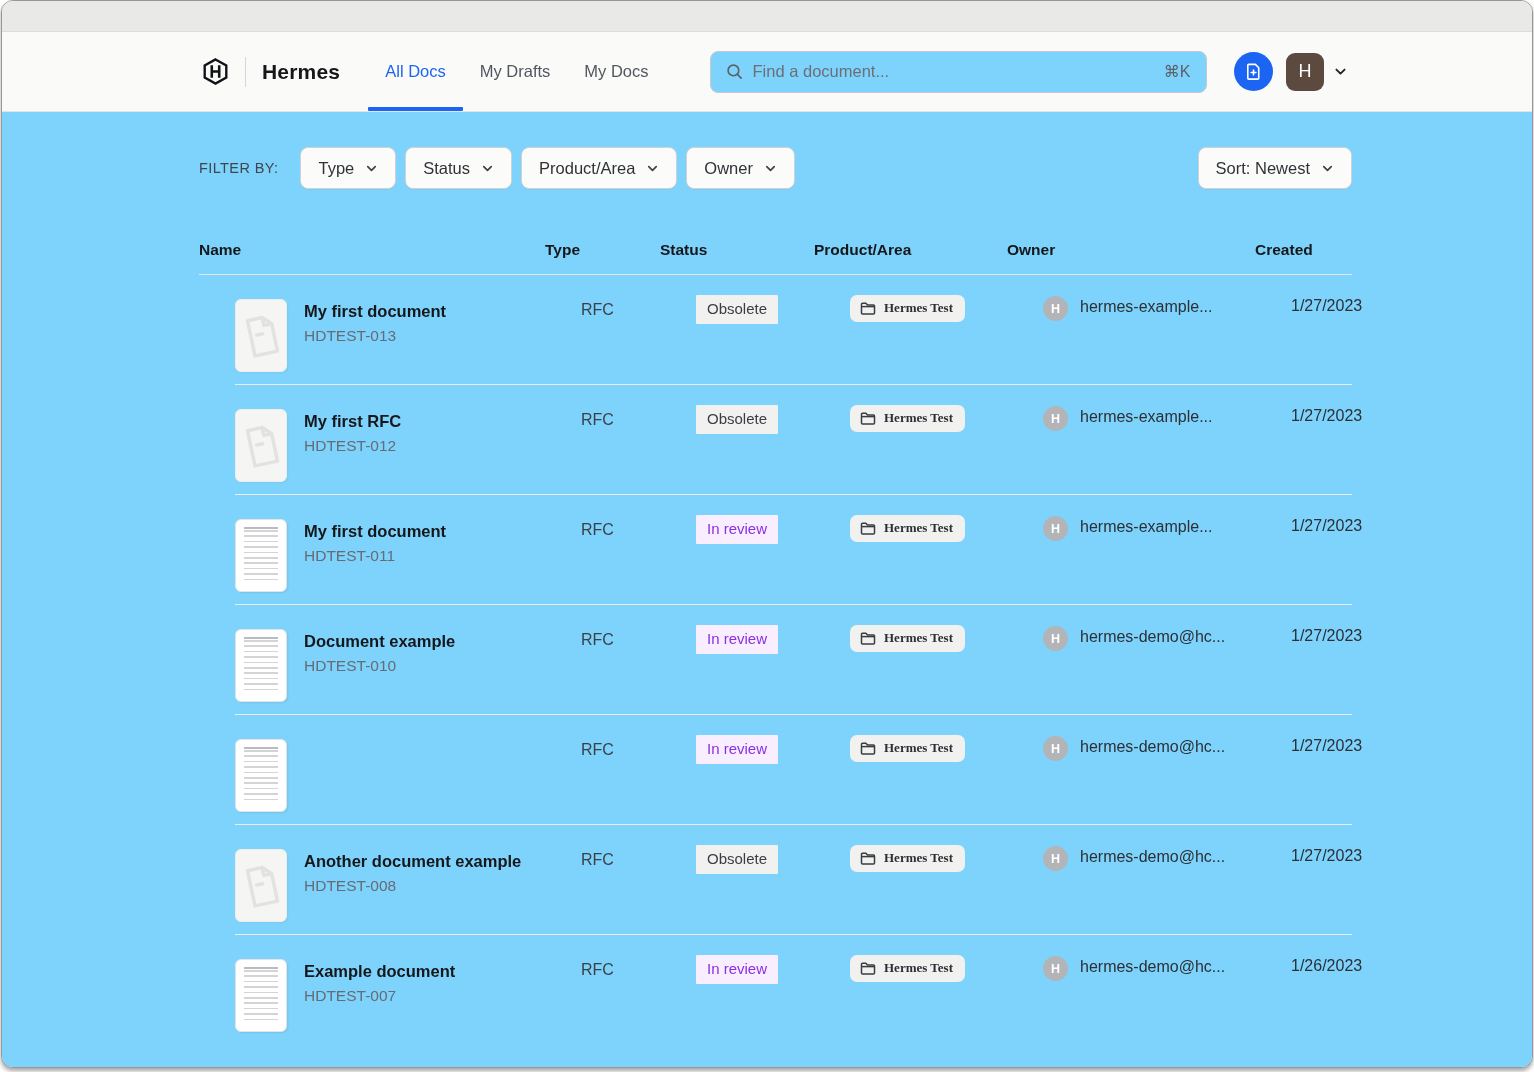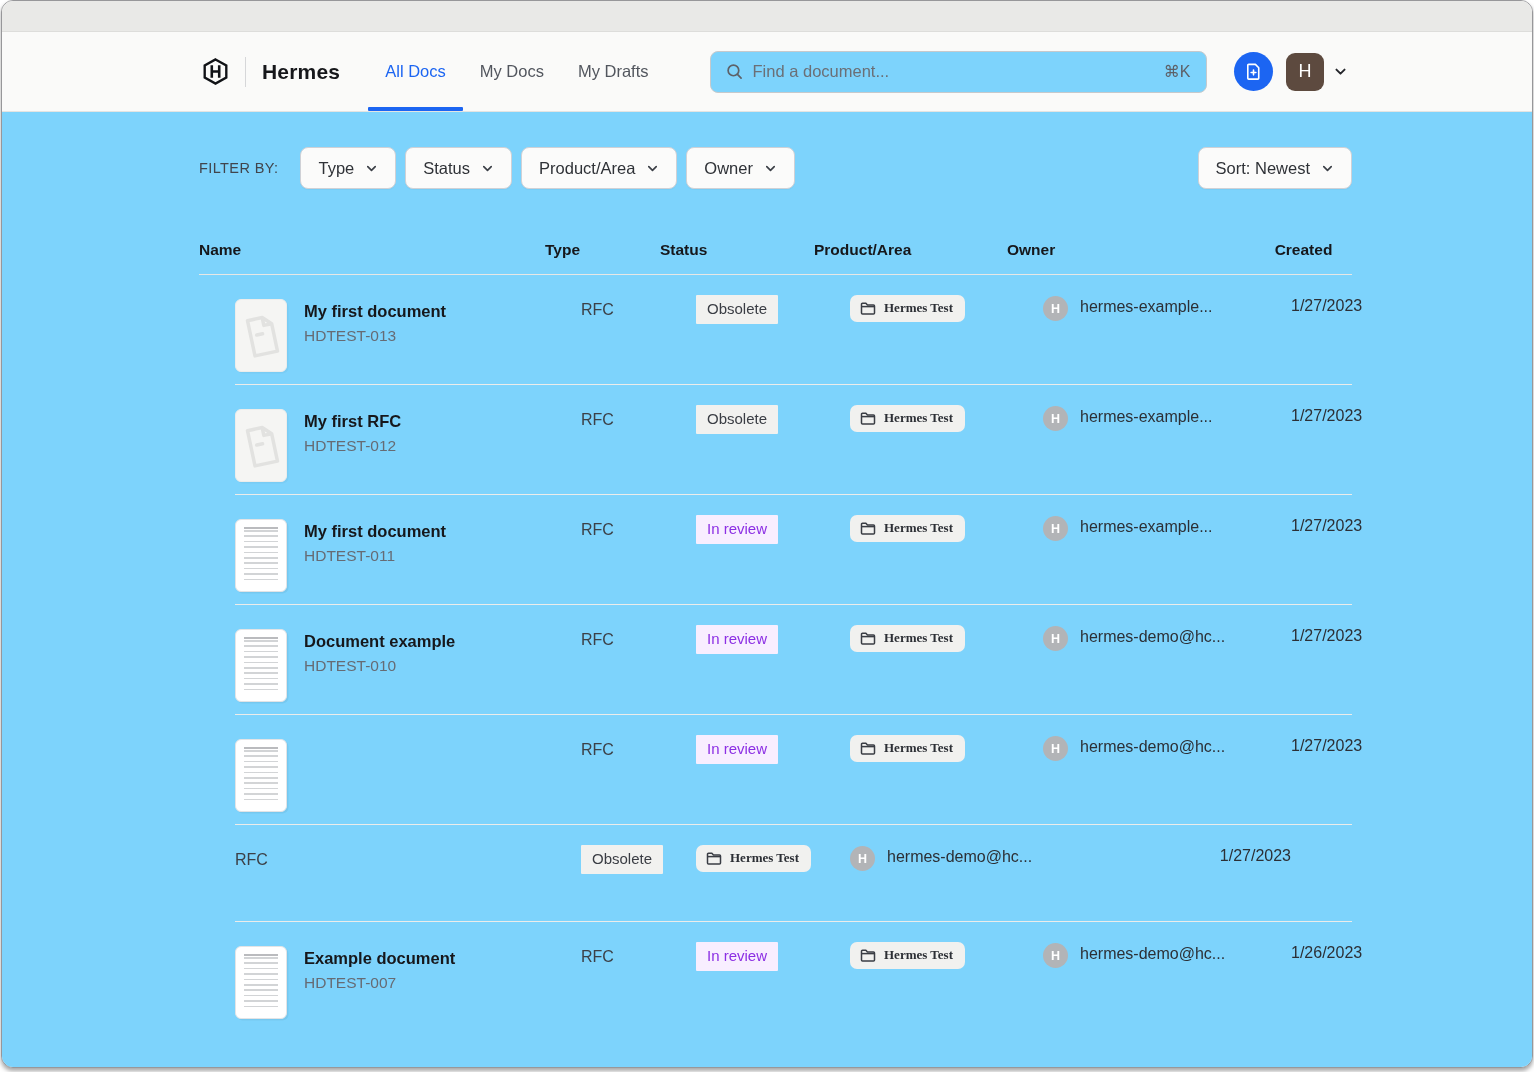--- a/index.html
+++ b/index.html
@@ -61,21 +61,21 @@
     display:inline-flex; align-items:center; gap:11px; height:42px; padding:0 17px;
     background:#fbfbfa; border:1px solid #cfd1d6; border-radius:8px; cursor:pointer;
     font-size:16.5px; color:#2f3237; font-family:inherit; margin-right:9px;
     box-shadow:0 1px 1px rgba(0,0,0,.03);
   }
   .sort-btn { margin-left:auto; margin-right:0; }
   
   .grid-cols { display:grid; grid-template-columns:346px 115px 154px 193px 248px 1fr; align-items:start; }
   .table-header { margin-top:52px; padding-bottom:15px; border-bottom:1px solid #e7e7e5; }
   .th { font-size:15.5px; font-weight:700; color:#16171b; }
-  .th-created { text-align:center; }
+  .th-created { text-align:left; }
   .row { border-bottom:1px solid #ececea; padding:22px 0 12px; min-height:97px; cursor:pointer;margin-left:36px; }
   .row:last-child { border-bottom:none; }
   .cell-name { display:flex; padding-right:28px; }
   .thumb {
     width:52px; height:73px; border-radius:6px; position:relative; flex:none;
     border:1px solid #e3e4e6; background:#fff; box-shadow:1.5px 1.5px 0 rgba(0,0,0,.05);
     margin-top:2px; overflow:hidden;
   }
   .thumb--draft { background:#f5f5f3; border-color:#ededeb; box-shadow:1.5px 1.5px 0 rgba(0,0,0,.03); }
   .thumb-glyph { display:none; position:absolute; left:4px; top:10px; }
@@ -122,24 +122,24 @@
       <div class="brand-divider"></div>
       <div class="brand-title">Hermes</div>
     </div>
 
     <div class="nav-tabs">
       <div class="nav-tab active">
         <span>All Docs</span>
           <span class="tab-underline"></span>
       </div>
       <div class="nav-tab">
+        <span>My Drafts</span>
+      </div>
+      <div class="nav-tab">
         <span>My Docs</span>
-      </div>
-      <div class="nav-tab">
-        <span>My Drafts</span>
       </div>
     </div>
 
     <div class="search-box">
       <svg width="17" height="17" viewBox="0 0 16 16" fill="none">
         <circle cx="7" cy="7" r="5" stroke="#5d6168" stroke-width="1.6"></circle>
         <path d="M10.8 10.8L14.2 14.2" stroke="#5d6168" stroke-width="1.6" stroke-linecap="round"></path>
       </svg>
       <input type="text" placeholder="Find a document..." style="">
       <span class="search-shortcut">⌘K</span>
@@ -363,20 +363,36 @@
         <span>Hermes Test</span>
       </span>
     </div>
     <div class="cell-owner">
       <span class="owner-avatar">H</span>
       <span class="owner-email">hermes-demo@hc...</span>
     </div>
     <div class="cell-created">1/27/2023</div>
   </div>
           <div class="row grid-cols">
+    <div class="cell-name">
+      <div class="thumb thumb--draft">
+        <svg class="thumb-glyph" width="44" height="52" viewBox="0 0 44 52" fill="none">
+          <g transform="rotate(-12 22 26)">
+            <path d="M11 8h15l8 8v28H11z" stroke="#e2e2e0" stroke-width="3.5" stroke-linejoin="round"></path>
+            <path d="M26 8v8h8" stroke="#e2e2e0" stroke-width="3.5" stroke-linejoin="round"></path>
+            <path d="M17 24h6" stroke="#e2e2e0" stroke-width="3.5" stroke-linecap="round"></path>
+          </g>
+        </svg>
+
+      </div>
+      <div class="name-text">
+        <div class="doc-name">Another document example</div>
+        <div class="doc-id">HDTEST-008</div>
+      </div>
+    </div>
     <div class="cell-type">RFC</div>
     <div>
       <span class="badge badge--neutral">Obsolete</span>
     </div>
     <div>
       <span class="pill">
         <svg width="16" height="15" viewBox="0 0 16 15" fill="none">
           <path d="M1.5 3.2a1 1 0 0 1 1-1h3.4l1.5 1.7h6.1a1 1 0 0 1 1 1v7a1 1 0 0 1-1 1h-11a1 1 0 0 1-1-1z" stroke="#3a3d44" stroke-width="1.5" stroke-linejoin="round"></path>
           <path d="M1.5 5.6h13" stroke="#3a3d44" stroke-width="1.5"></path>
         </svg>

